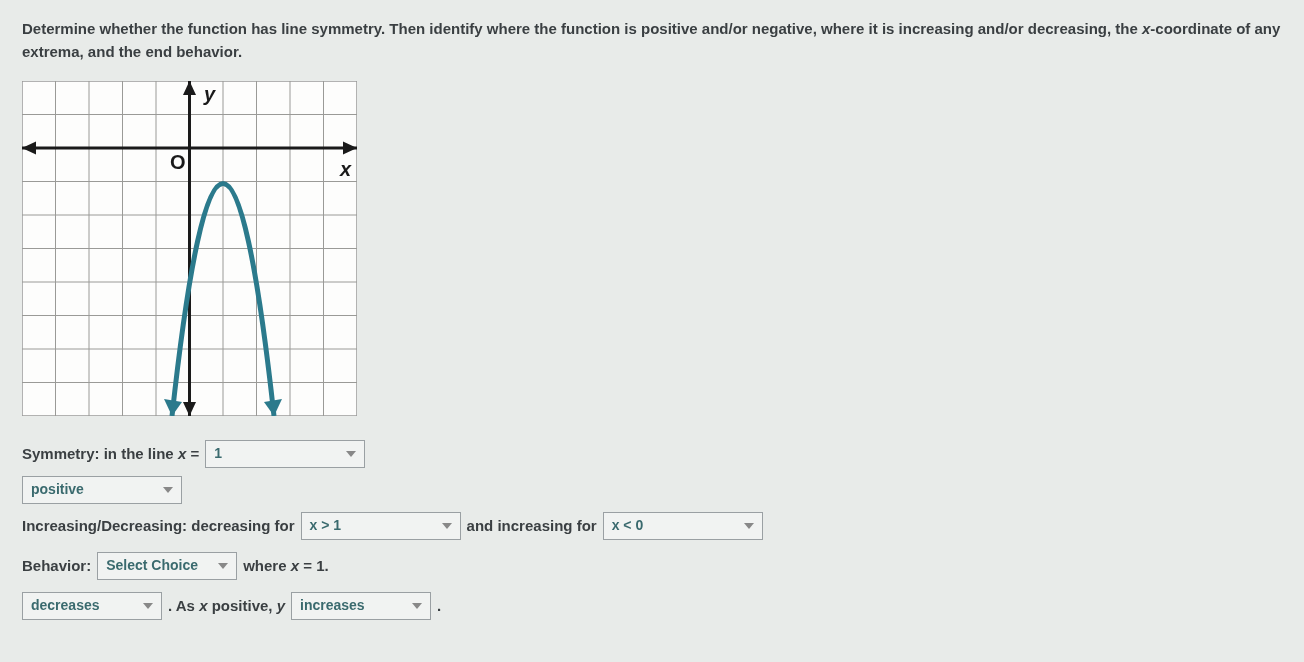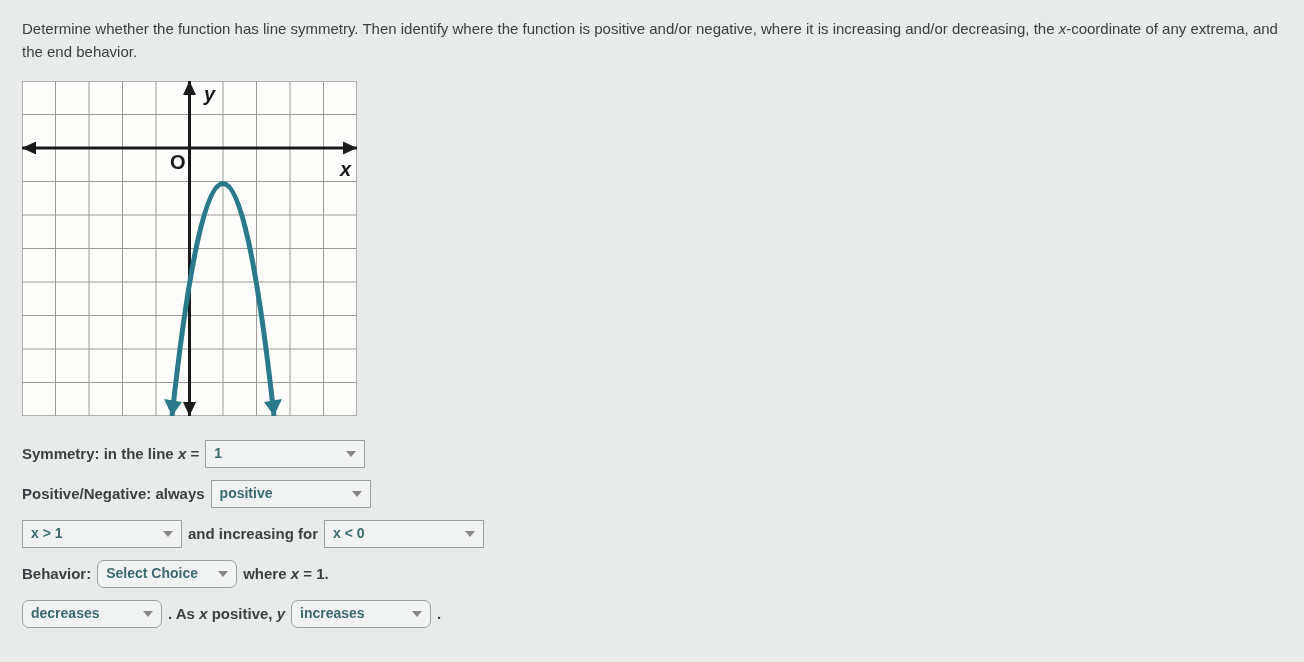--- a/index.html
+++ b/index.html
@@ -5,41 +5,41 @@
   * { box-sizing: border-box; margin: 0; padding: 0; }
   body {
     font-family: Arial, Helvetica, sans-serif;
     background: #e8ebe9;
     padding: 18px 22px;
     width: 1304px;
     height: 662px;
     color: #3a3f42;
     font-size: 15px;
   }
-  .question { line-height: 1.5; margin-bottom: 18px; max-width: 1260px; }
+  .question { line-height: 1.5; margin-bottom: 18px; max-width: 1260px; font-weight: bold; }
   .italic { font-style: italic; }
   .graph { width: 335px; height: 335px; margin-bottom: 20px; }
   .answers { line-height: 2.4; }
   .row { display: flex; align-items: center; gap: 6px; margin-bottom: 4px; font-weight: bold; }
   .row span { white-space: nowrap; }
   .sel {
     display: inline-flex;
     align-items: center;
     border: 1px solid #9aa0a3;
     background: #f1f3f2;
     padding: 4px 8px;
     min-width: 80px;
     height: 28px;
     font-size: 14px;
     color: #3a6a6e;
     gap: 8px;
     cursor: pointer;
   }
   .sel.wide { min-width: 160px; }
-  .sel.mid { min-width: 140px; border-radius: 7px; }
+  .sel.mid { min-width: 140px; }
   .sel .val { flex: 1; }
   .chev {
     width: 0; height: 0;
     border-left: 5px solid transparent;
     border-right: 5px solid transparent;
     border-top: 6px solid #888;
   }
   svg { display: block; }
 </style>
 </head>
@@ -101,28 +101,28 @@
     <span>
       <span>Symmetry: in the line </span><span class="italic">x</span><span> = </span>
     </span>
     <div class="sel wide">
       <span class="val">1</span>
       <span class="chev"></span>
     </div>
   </div>
 
   <div class="row">
-    <span>Positive/Negative: always </span>
     <div class="sel wide">
       <span class="val">positive</span>
       <span class="chev"></span>
     </div>
   </div>
 
   <div class="row">
+    <span>Increasing/Decreasing: decreasing for </span>
     <div class="sel wide">
       <span class="val">x &gt; 1</span>
       <span class="chev"></span>
     </div>
     <span> and increasing for </span>
     <div class="sel wide">
       <span class="val">x &lt; 0</span>
       <span class="chev"></span>
     </div>
   </div>

